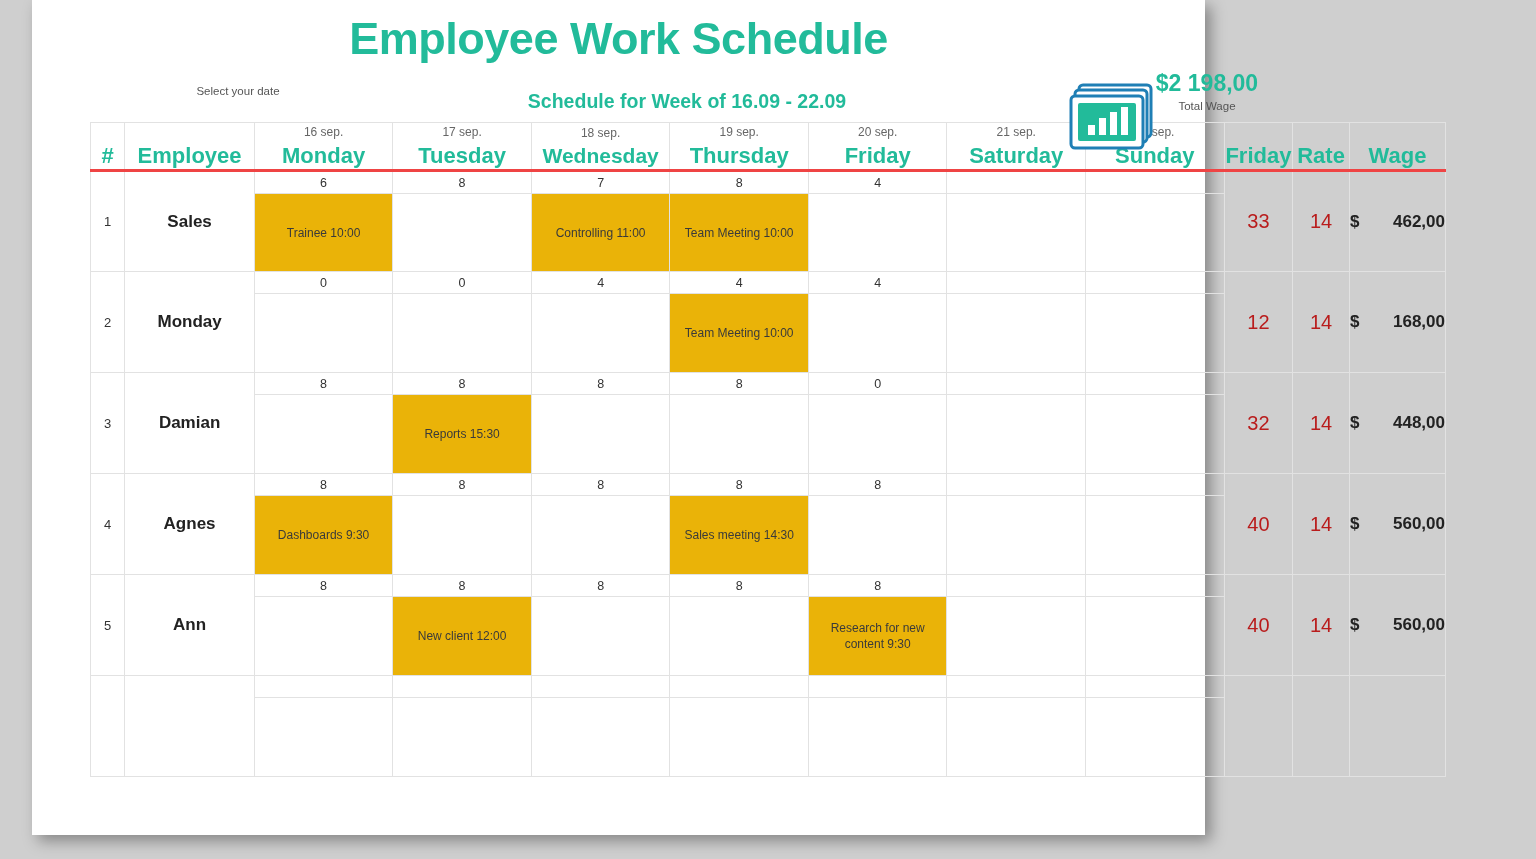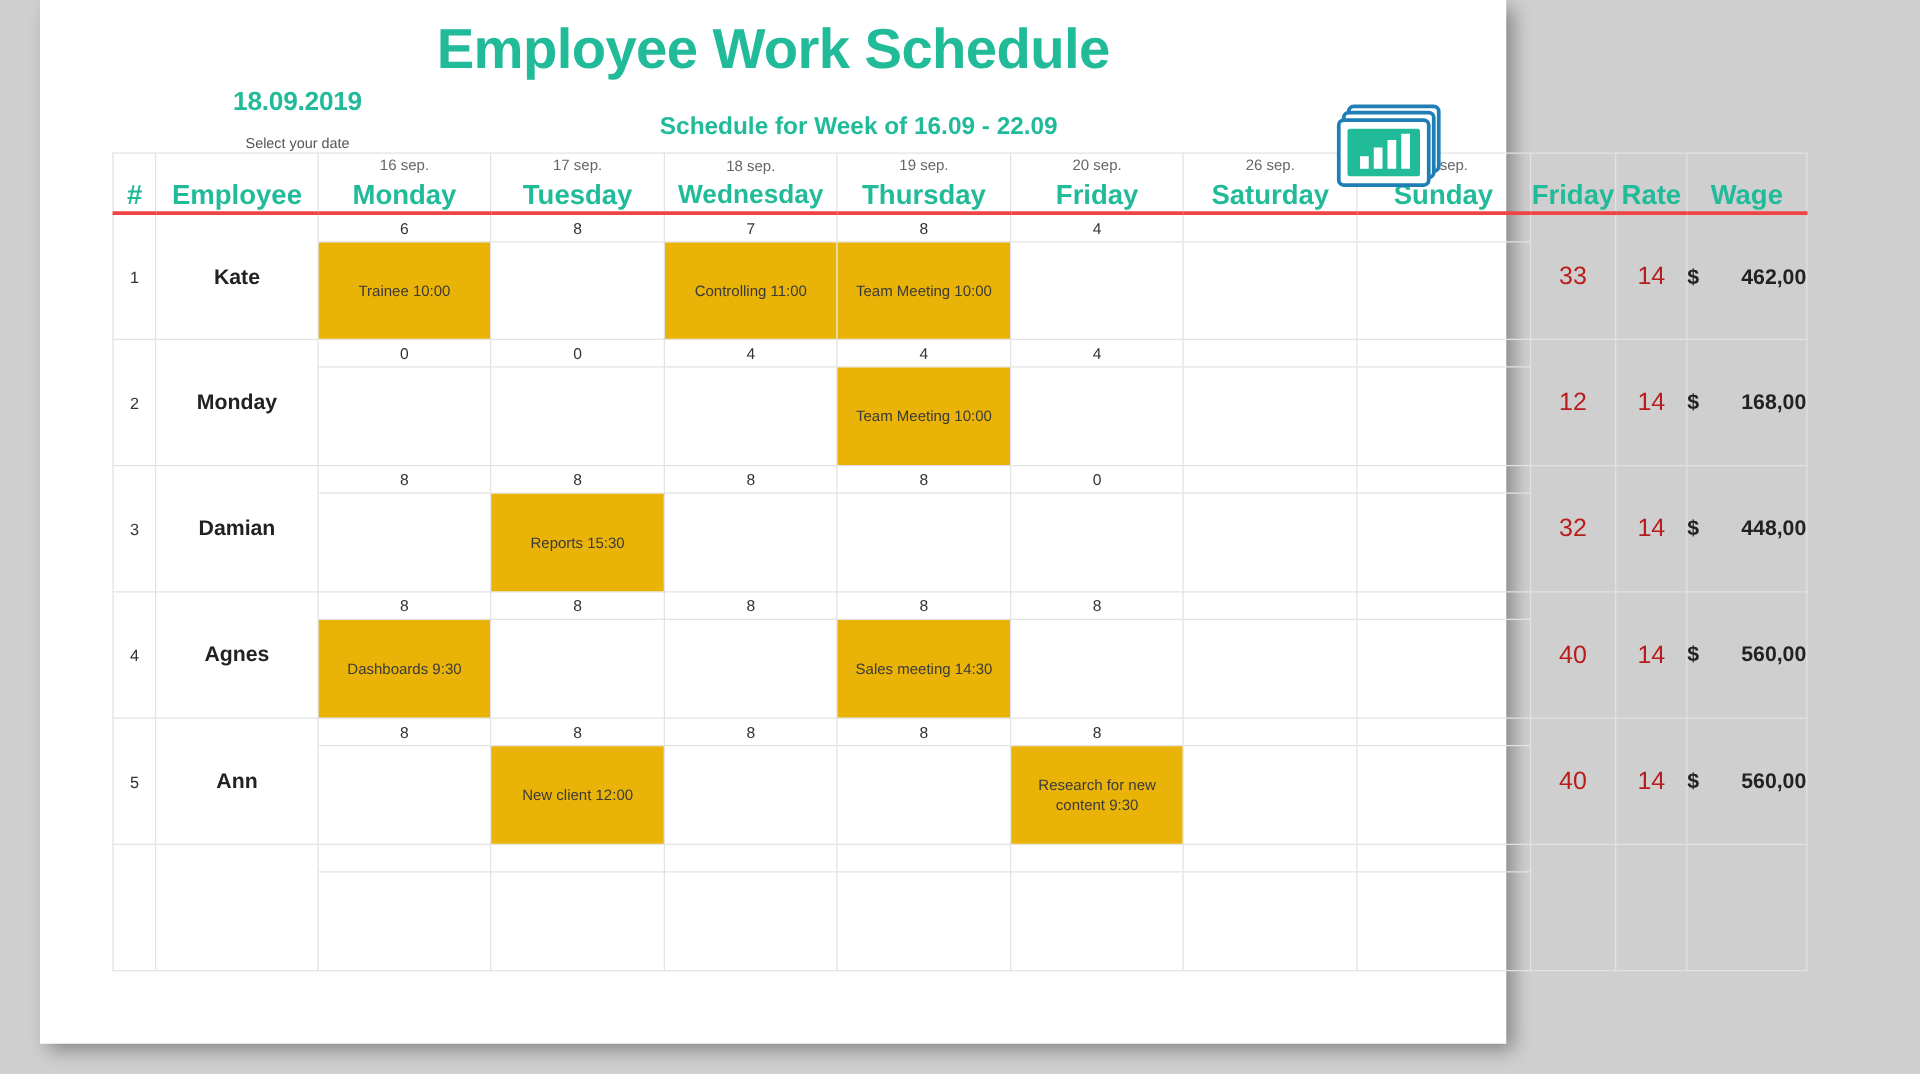--- a/index.html
+++ b/index.html
@@ -173,26 +173,29 @@
 </style>
 </head>
 <body>
 
 <div id="sheet">
 
   <div class="title">Employee Work Schedule</div>
 
   <div class="subhead">
     <div class="date-block">
-      <div class="date-value">18.09.2019</div>
       <div class="date-caption">Select your date</div>
     </div>
 
     <div class="week-block">Schedule for Week of 16.09 - 22.09</div>
 
+    <div class="wage-block">
+      <div class="wage-value">$2 198,00</div>
+      <div class="wage-caption">Total Wage</div>
+    </div>
 
     <div class="logo">
       <svg width="96" height="72" viewBox="0 0 96 72" xmlns="http://www.w3.org/2000/svg">
         <rect x="10" y="3" width="72" height="52" rx="4" fill="#ffffff" stroke="#1f7fb5" stroke-width="3"></rect>
         <rect x="6" y="8" width="72" height="52" rx="4" fill="#ffffff" stroke="#1f7fb5" stroke-width="3"></rect>
         <rect x="2" y="14" width="72" height="52" rx="4" fill="#ffffff" stroke="#1f7fb5" stroke-width="3"></rect>
         <rect x="9" y="21" width="58" height="38" rx="2" fill="#22bb9a"></rect>
         <rect x="19" y="43" width="7" height="10" fill="#ffffff"></rect>
         <rect x="30" y="36" width="7" height="17" fill="#ffffff"></rect>
         <rect x="41" y="30" width="7" height="23" fill="#ffffff"></rect>
@@ -241,21 +244,21 @@
         </th>
         <th>
           <div class="hd-sub">19 sep.</div>
           <div class="hd-main">Thursday</div>
         </th>
         <th>
           <div class="hd-sub">20 sep.</div>
           <div class="hd-main">Friday</div>
         </th>
         <th>
-          <div class="hd-sub">26 sep.</div>
+          <div class="hd-sub">21 sep.</div>
           <div class="hd-main">Saturday</div>
         </th>
         <th>
           <div class="hd-sub">22 sep.</div>
           <div class="hd-main">Sunday</div>
         </th>
 
         <th>
           <div class="hd-sub">&nbsp;</div>
           <div class="hd-main">Friday</div>
@@ -266,21 +269,21 @@
         </th>
         <th>
           <div class="hd-sub">&nbsp;</div>
           <div class="hd-main">Wage</div>
         </th>
       </tr>
     </thead>
     <tbody id="tbody">
         <tr>
           <td class="num-cell">1</td>
-          <td class="emp-cell">Kate</td>
+          <td class="emp-cell">Sales</td>
           <td class="day-cell">
             <div class="day-inner">
               <div class="hours-strip">6</div>
               <div class="task-area filled">Trainee 10:00</div>
             </div>
           </td>
           <td class="day-cell">
             <div class="day-inner">
               <div class="hours-strip">8</div>
               <div class="task-area"></div>

